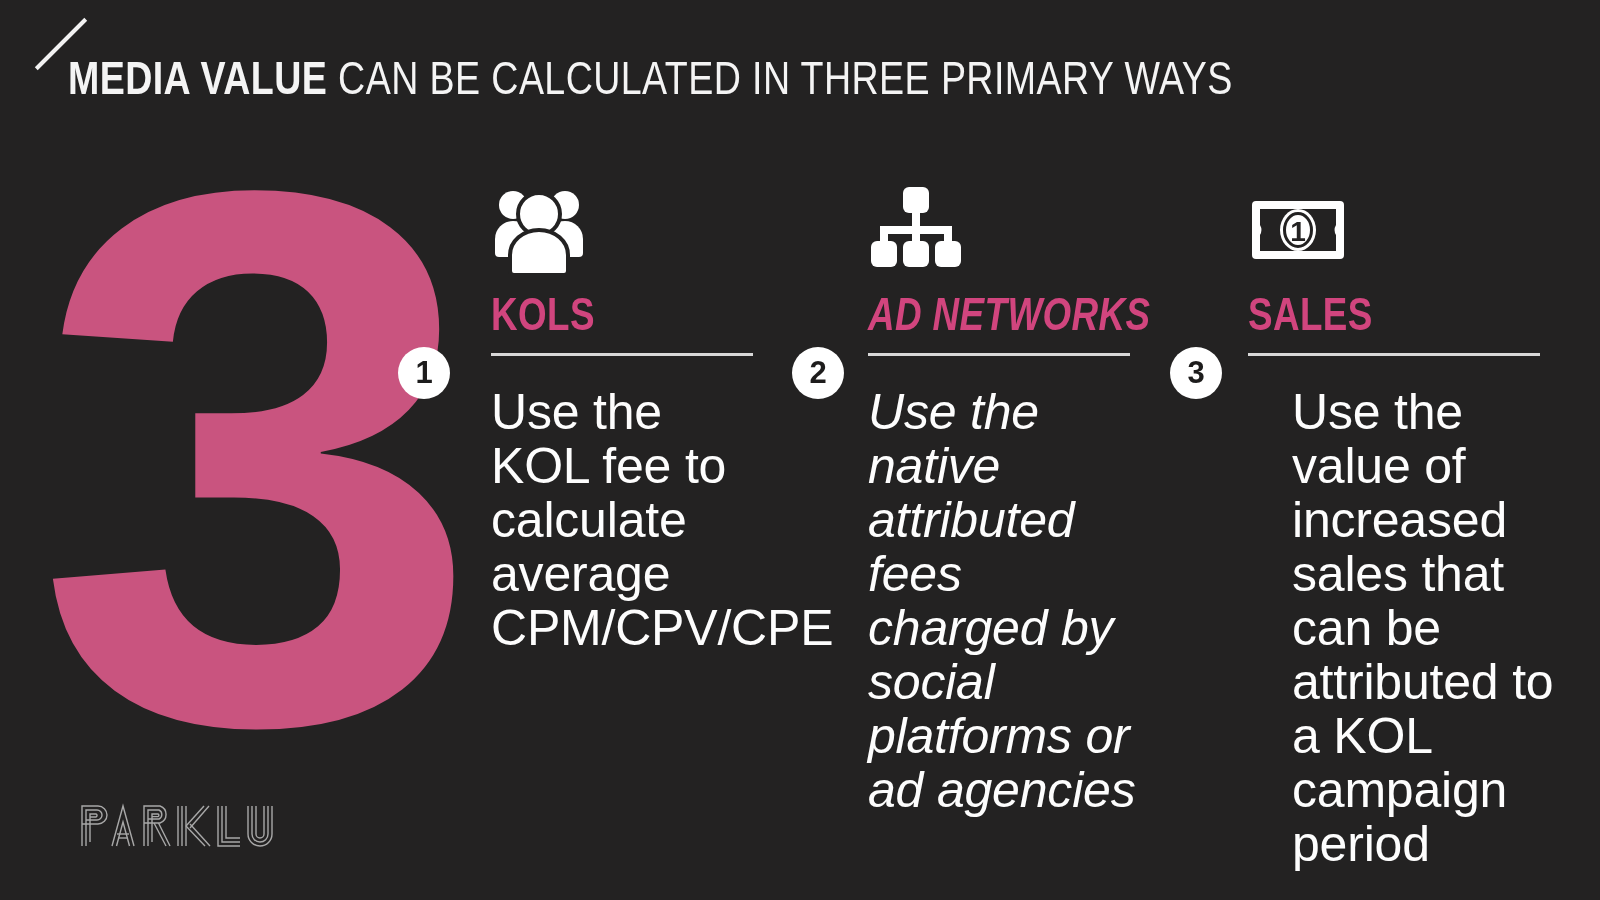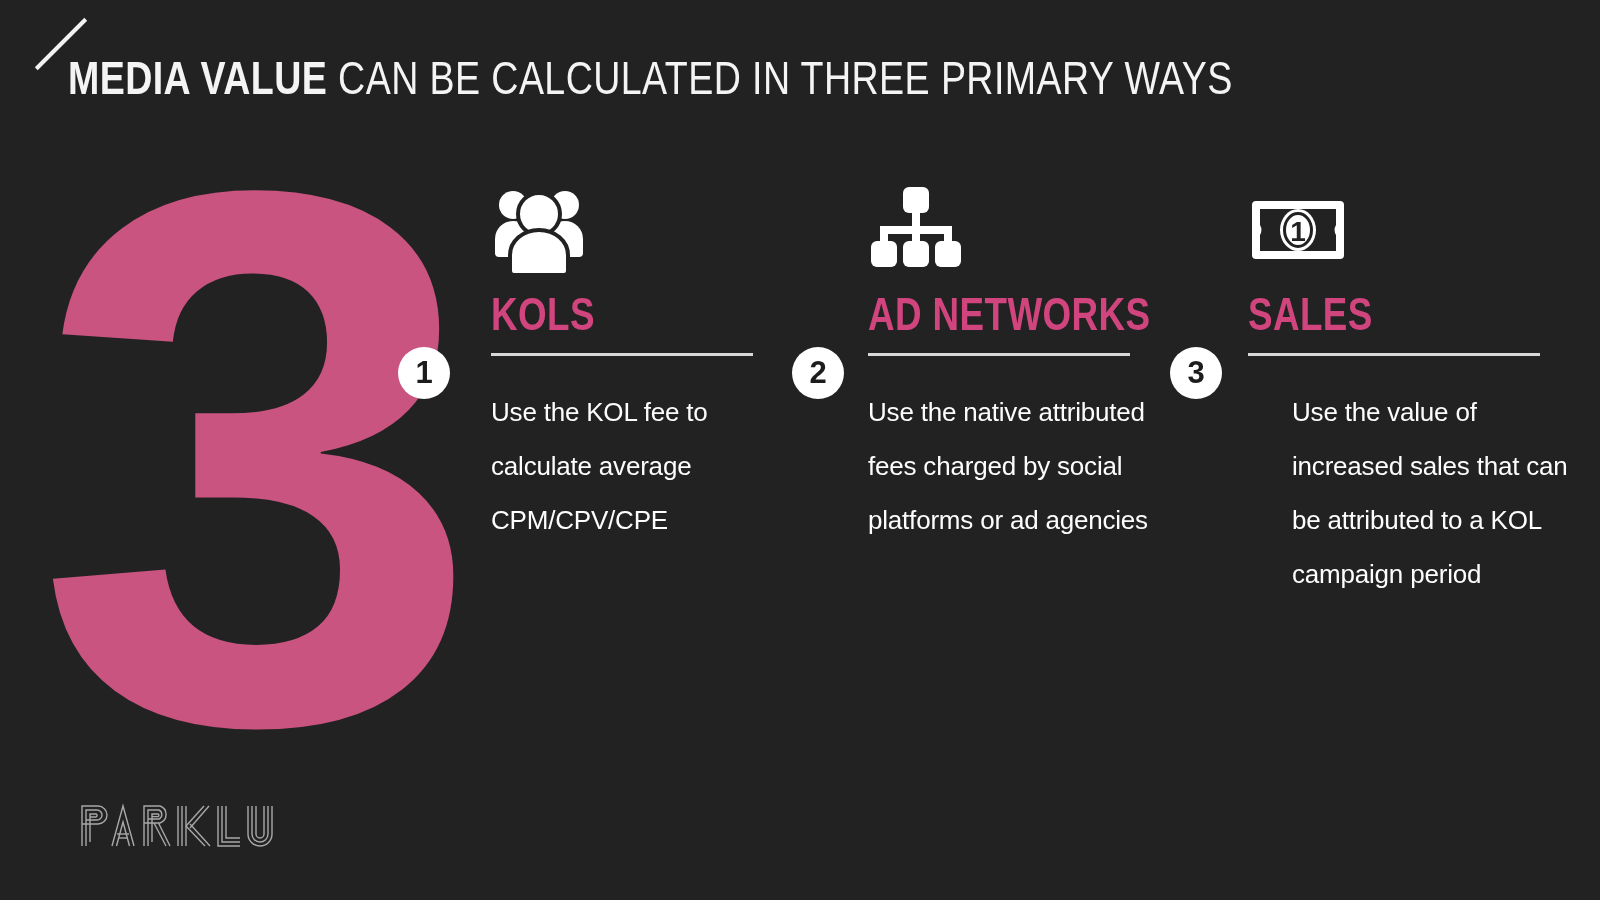--- a/index.html
+++ b/index.html
@@ -90,21 +90,21 @@
   }
   .brand svg { display: block; }
 
   
   .col {
     position: absolute;
     top: 170px;
     width: 300px;
   }
   .col-1 { left: 475px; margin-left: 16px; }
-  .col-2 { left: 868px; }
+  .col-2 { left: 868px; font-style: italic; }
   .col-3 { left: 1248px; width: 295px; }
 
   .icon-box {
     height: 105px;
     display: flex;
     align-items: flex-end;
     justify-content: flex-start;
   }
   .icon-box svg { display: block; }
 
@@ -126,21 +126,21 @@
     margin-top: 16px;
     height: 3px;
     background: #d8d8d8;
     width: 262px;
   }
   .col-3 .rule { width: 292px; }
 
   .col-body {
     margin-top: 29px;
     color: #fdfdfd;
-    font-size: 26px;
+    font-size: 50px;
     line-height: 54px;
     font-weight: 400;
     letter-spacing: -0.2px;
   }
   .col-1 .col-body { width: 268px; }
   .col-2 .col-body { width: 285px; }
   .col-3 .col-body { width: 300px; margin-left: 44px; }
 
   
   .badge {

